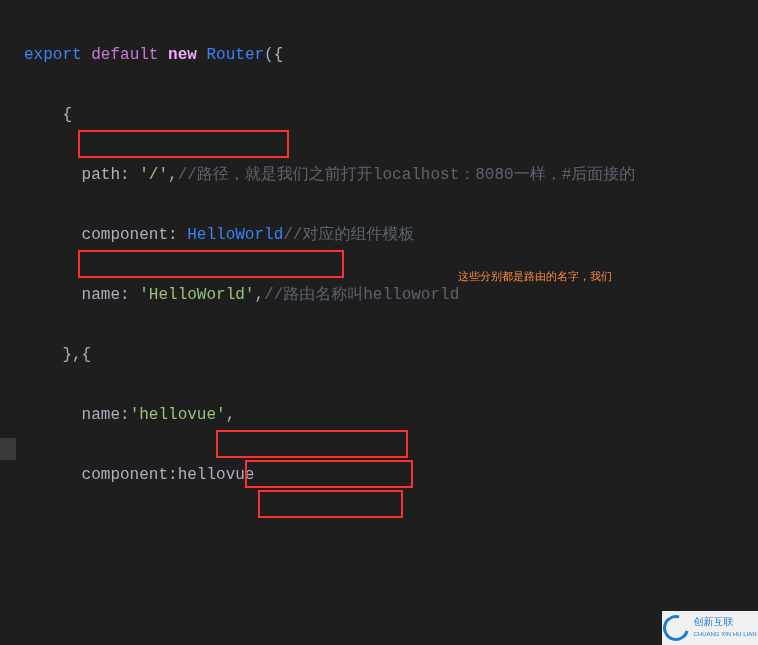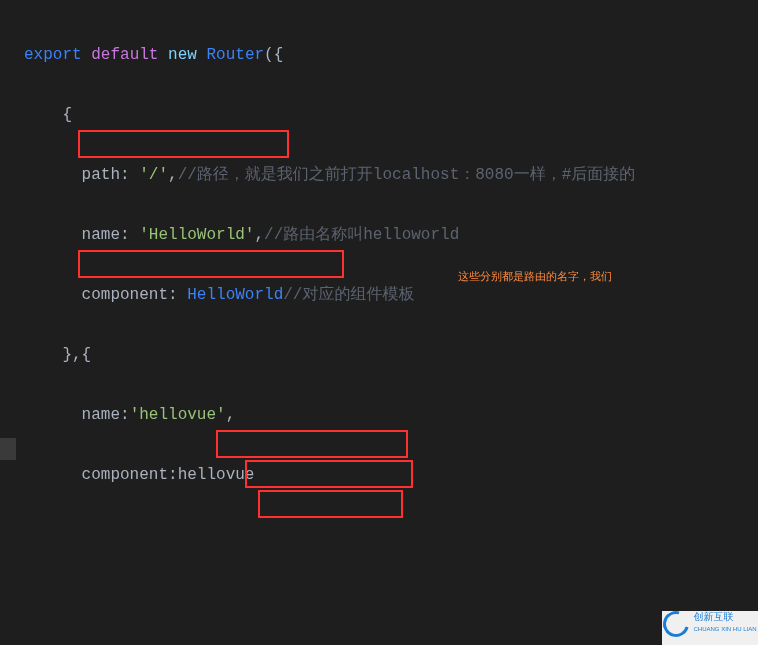--- a/index.html
+++ b/index.html
@@ -14,21 +14,21 @@
     overflow: hidden;
     position: relative;
   }
   .code-area {
     padding: 10px 0 0 24px;
     white-space: pre;
     position: relative;
   }
   .kw-export { color: #3b82f6; }
   .kw-default { color: #c678dd; margin-top: 45px; }
-  .kw-new { color: #7dd3fc; }
+  .kw-new { color: #f0abfc; font-weight: bold; }
   .cls { color: #3b82f6; }
   .prop { color: #abb2bf; }
   .colon { color: #abb2bf; }
   .bracket { color: #abb2bf; }
   .brace { color: #abb2bf; }
   .comment { color: #5c6370; }
   .str { color: #98c379; }
   .punct { color: #abb2bf; }
   .highlight-box {
     position: absolute;
@@ -52,21 +52,21 @@
     background: #3a3a3a;
   }
   .watermark {
     position: absolute;
     right: 0;
     bottom: 0;
     width: 96px;
     height: 34px;
     background: #f0f0f0;
     display: flex;
-    align-items: flex-start;
+    align-items: center;
     justify-content: center;
   }
   .watermark .logo-c {
     width: 26px; height: 26px;
     border: 3px solid #1a7ed6;
     border-right-color: transparent;
     border-radius: 50%;
     transform: rotate(-30deg);
     margin-right: 4px;
   }
@@ -79,22 +79,22 @@
 </style>
 </head>
 <body>
 
 <div class="gutter-mark"></div>
 
 <div class="code-area">
 <div><span class="kw-export">export</span> <span class="kw-default">default</span> <span class="kw-new">new</span> <span class="cls">Router</span><span class="bracket">({</span></div>
 <div>    <span class="brace">{</span></div>
 <div>      <span class="prop">path</span><span class="colon">: </span><span class="str">'/'</span><span class="punct">,</span><span class="comment">//路径，就是我们之前打开localhost：8080一样，#后面接的</span></div>
+<div>      <span class="prop">component</span><span class="colon">: </span><span class="cls">HelloWorld</span><span class="comment">//对应的组件模板</span></div>
 <div>      <span class="prop">name</span><span class="colon">: </span><span class="str">'HelloWorld'</span><span class="punct">,</span><span class="comment">//路由名称叫helloworld</span></div>
-<div>      <span class="prop">component</span><span class="colon">: </span><span class="cls">HelloWorld</span><span class="comment">//对应的组件模板</span></div>
 <div>    <span class="brace">},{</span></div>
 <div>      <span class="prop">name</span><span class="colon">:</span><span class="str">'hellovue'</span><span class="punct">,</span></div>
 <div>      <span class="prop">component</span><span class="colon">:</span><span class="prop">hellovue</span></div>
 <div>    </div>
 
 
 
 
 
 

